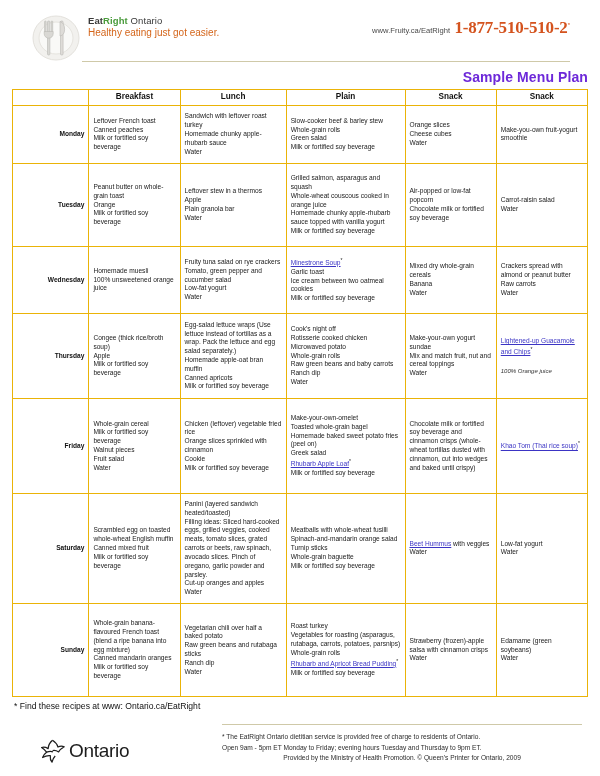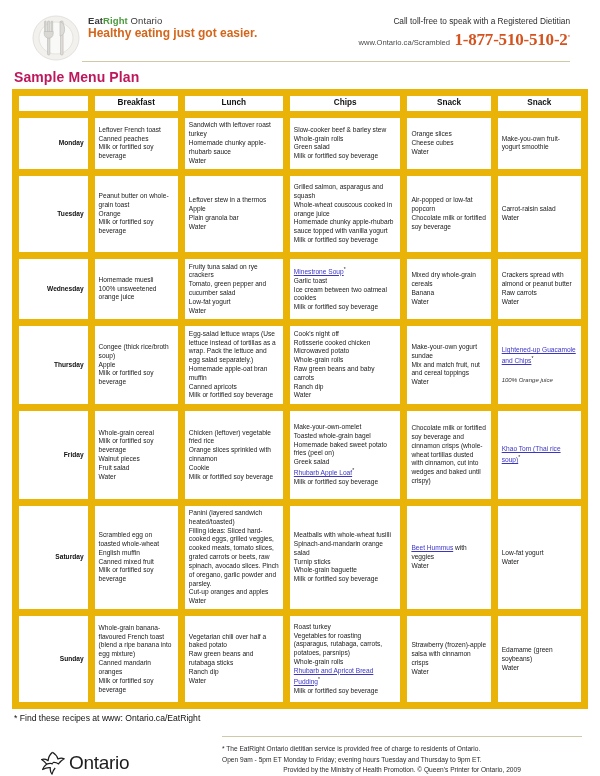--- a/index.html
+++ b/index.html
@@ -15,39 +15,39 @@
   
   .header{display:flex;align-items:flex-start;padding:14px 18px 0 18px;height:58px;box-sizing:border-box;}
   .brandwrap{display:flex;align-items:flex-start;flex:0 0 auto;}
   .plate-logo{width:52px;height:48px;position:relative;flex:0 0 auto;margin-right:6px;}
   .brand-text{padding-top:2px;}
   .eatright{font-size:9.5px;letter-spacing:.1px;line-height:1.05;}
   .eatright .e-eat{color:#3a3a3a;font-weight:bold;}
   .eatright .e-right{color:#4a9b3c;font-weight:bold;}
   .eatright .e-ont{color:#3a3a3a;font-weight:normal;}
   .mmp{font-family:"Liberation Serif", serif;font-size:19px;line-height:1.12;color:#111;margin-top:1px;letter-spacing:.1px;}
-  .tagline{font-size:12px;color:#d4651a;margin-top:1px;line-height:1.1;font-weight:bold;}
+  .tagline{font-size:10px;color:#d4651a;margin-top:1px;line-height:1.1;}
 
   .contact{margin-left:auto;text-align:right;padding-top:1px;}
   .c1{font-size:8.3px;color:#c8994a;line-height:1.45;}
   .c2{font-size:8.3px;color:#2e2e2e;line-height:1.45;}
   .c3{line-height:1.5;white-space:nowrap;}
   .c3 .url{font-size:7.6px;color:#4a4a4a;}
   .c3 .tel{font-size:17px;font-weight:bold;color:#d4531e;font-family:"Liberation Serif", serif;letter-spacing:-.2px;}
   .c3 .star{font-size:6px;vertical-align:super;color:#d4531e;}
 
   .hrule{height:1px;background:#cfc9a8;margin:3px 18px 0 70px;}
 
   
-  .title{font-size:14px;font-weight:bold;color:#be185d;margin:7px 0 4px 2px;letter-spacing:.1px;}
+  .title{font-size:14px;font-weight:bold;color:#6d28d9;margin:7px 0 4px 2px;letter-spacing:.1px;text-align:right;}
 
   
   table.menu{border-collapse:collapse;width:100%;table-layout:fixed;}
   table.menu th,table.menu td{
-    border:7px solid #eab308;
+    border:1px solid #eab308;
     vertical-align:middle;
     font-size:6.6px;
     line-height:1.34;
     padding:3px 4px;
     box-sizing:border-box;
   }
   table.menu th{font-size:8.2px;font-weight:bold;text-align:center;padding:2px 0;height:13px;color:#111;}
   td.day{text-align:right;font-weight:bold;font-size:8.2px;padding-right:6px;color:#111;}
   .cell p{margin:0;}
   .lk{color:#3b34c4;text-decoration:underline;}
@@ -90,23 +90,22 @@
             <path d="M30 7.5 q4.6 1.5 4.6 8 q0 5.5 -4.6 6.5 z"></path>
           </g>
         </svg>
       </div>
       <div class="brand-text">
         <div class="eatright"><span class="e-eat">Eat</span><span class="e-right">Right</span><span class="e-ont"> Ontario</span></div>
         <div class="tagline">Healthy eating just got easier.</div>
       </div>
     </div>
     <div class="contact">
-      <div class="c2">Call toll-free to speak with a Registered Dietitian</div>
       <div class="c3">
-        <span class="url">www.Ontario.ca/Scrambled</span>
+        <span class="url">www.Fruity.ca/EatRight</span>
         <span class="tel">1-877-510-510-2</span><span class="star">*</span>
       </div>
     </div>
   </div>
   <div class="hrule"></div>
 
   <div class="title">Sample Menu Plan</div>
 
   <table class="menu">
     <colgroup>
@@ -115,21 +114,21 @@
         <col style="width:100px">
       <col style="width:112px">
         <col style="width:86px">
         <col style="width:86px">
     </colgroup>
     <thead>
       <tr>
         <th></th>
         <th>Breakfast</th>
         <th>Lunch</th>
-        <th>Chips</th>
+        <th>Plain</th>
         <th>Snack</th>
         <th>Snack</th>
       </tr>
     </thead>
     <tbody>
         <tr style="height: 58px;">
           <td class="day">Monday</td>
           <td class="cell">
             <p>Leftover French toast</p>
             <p>Canned peaches</p>

